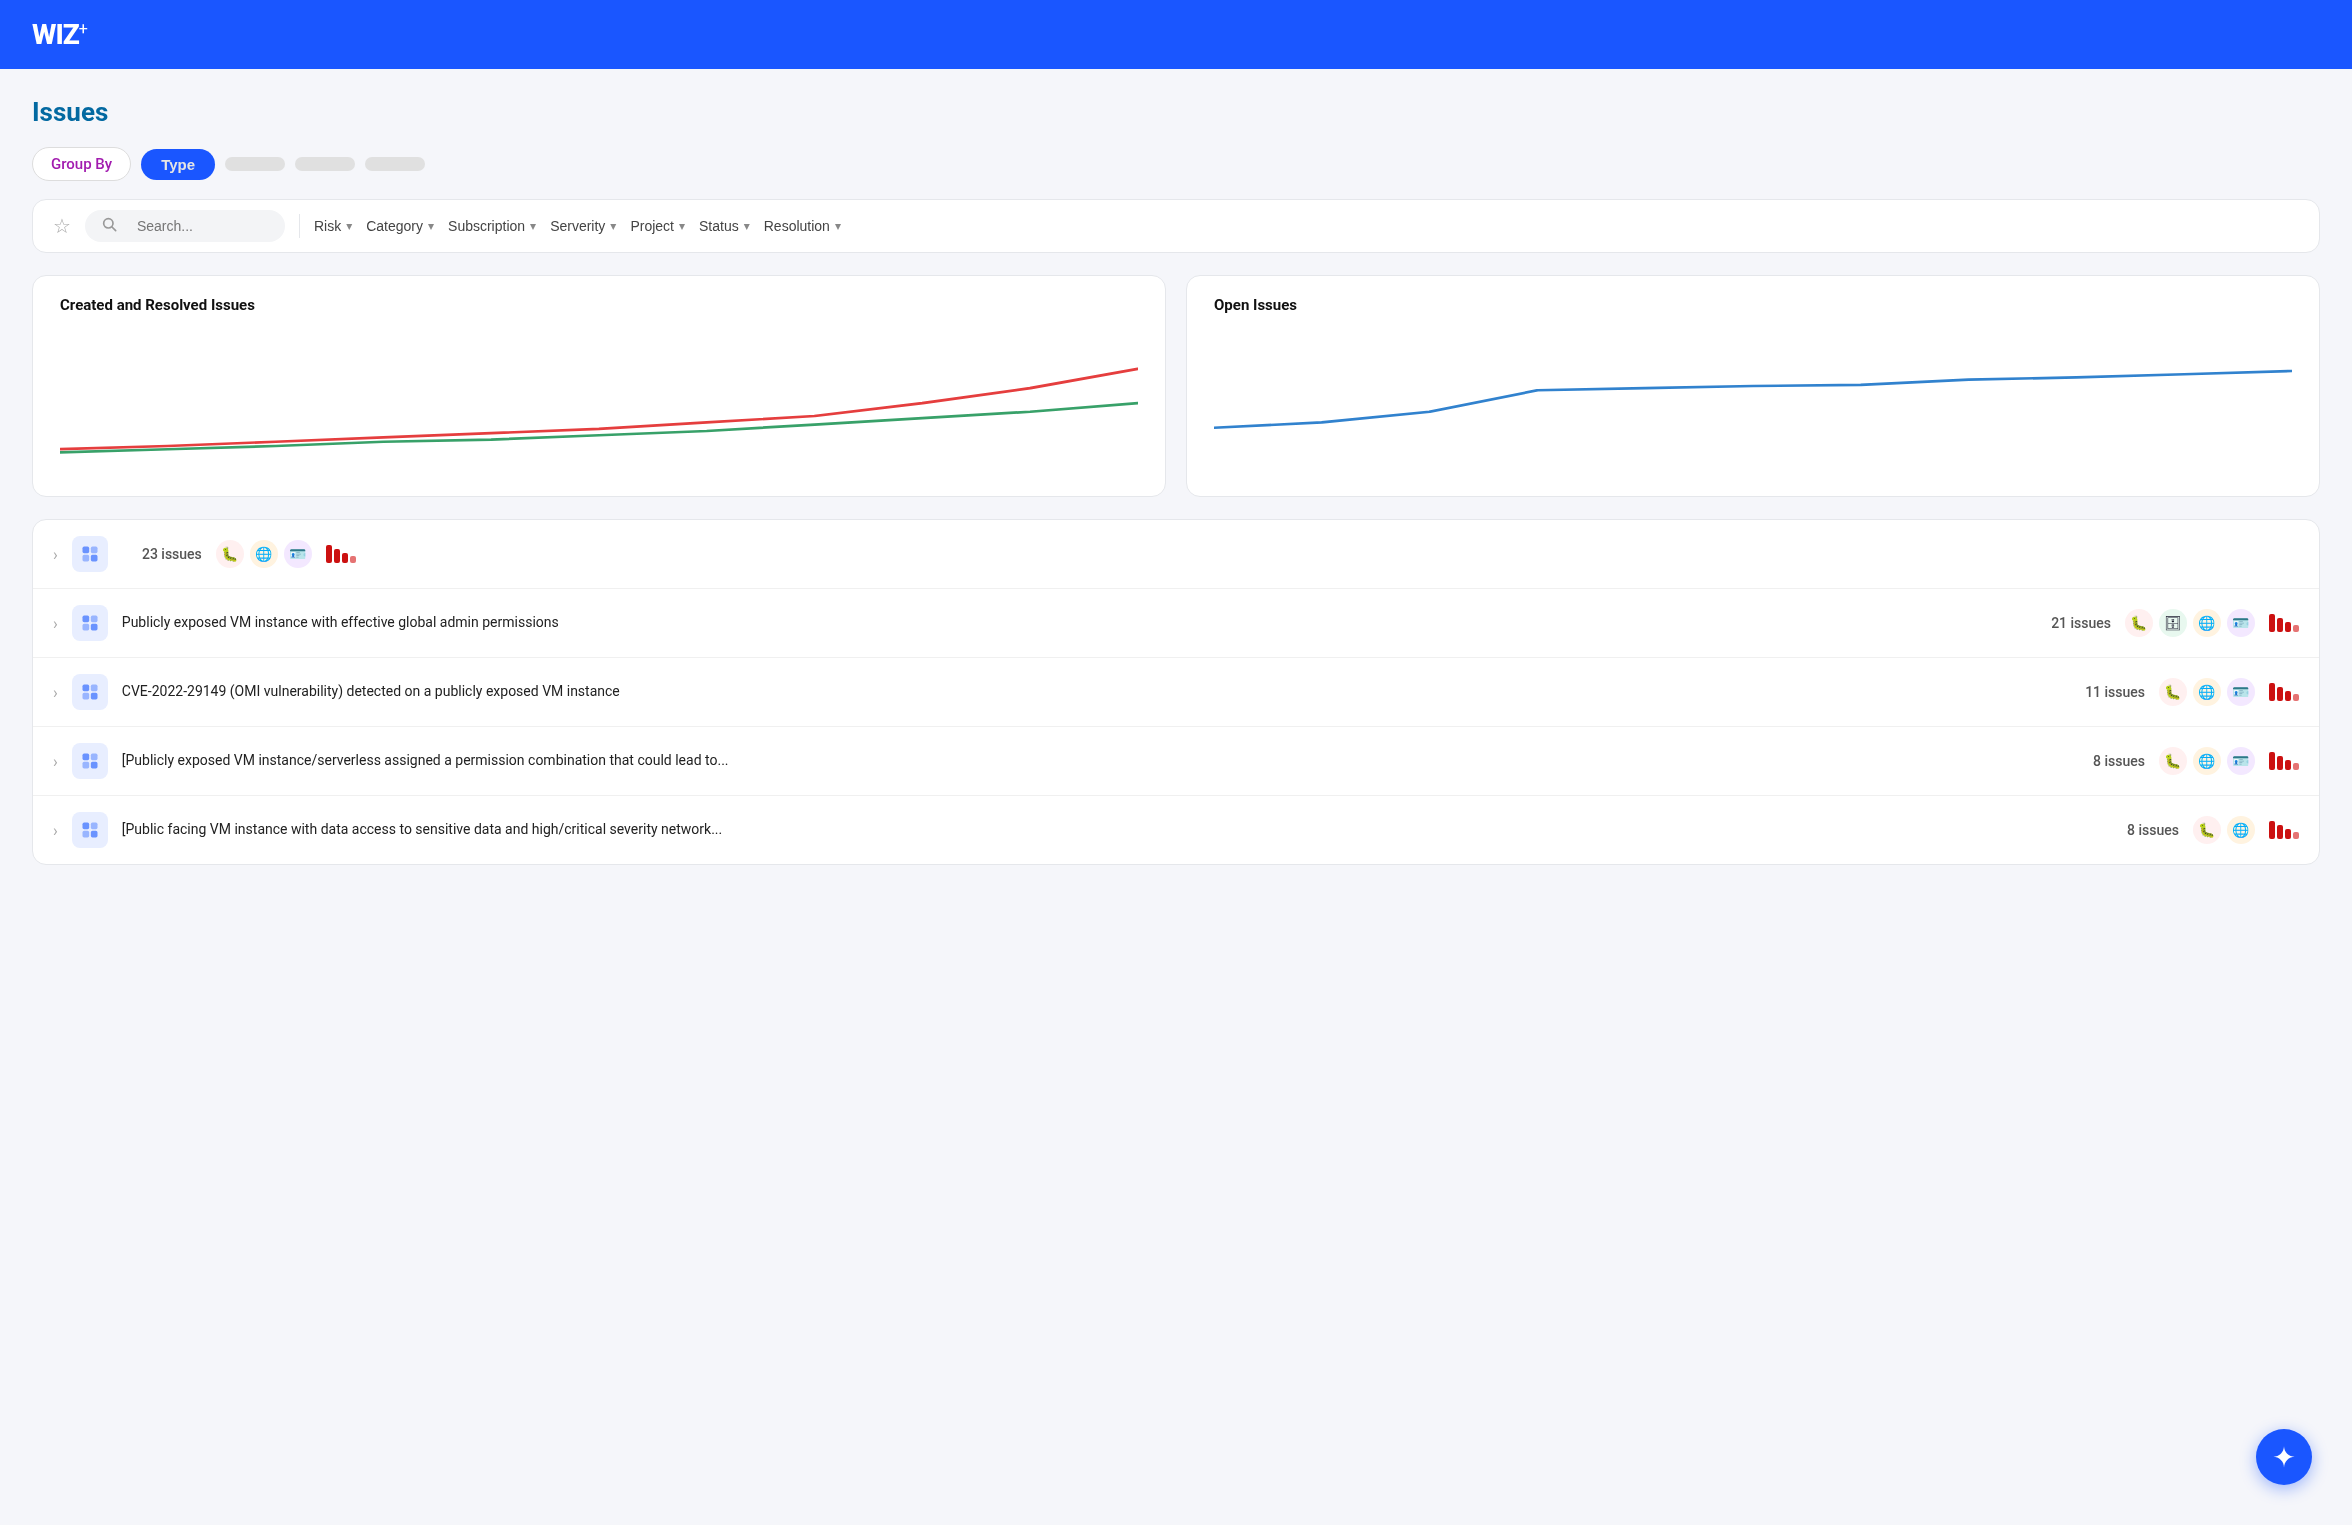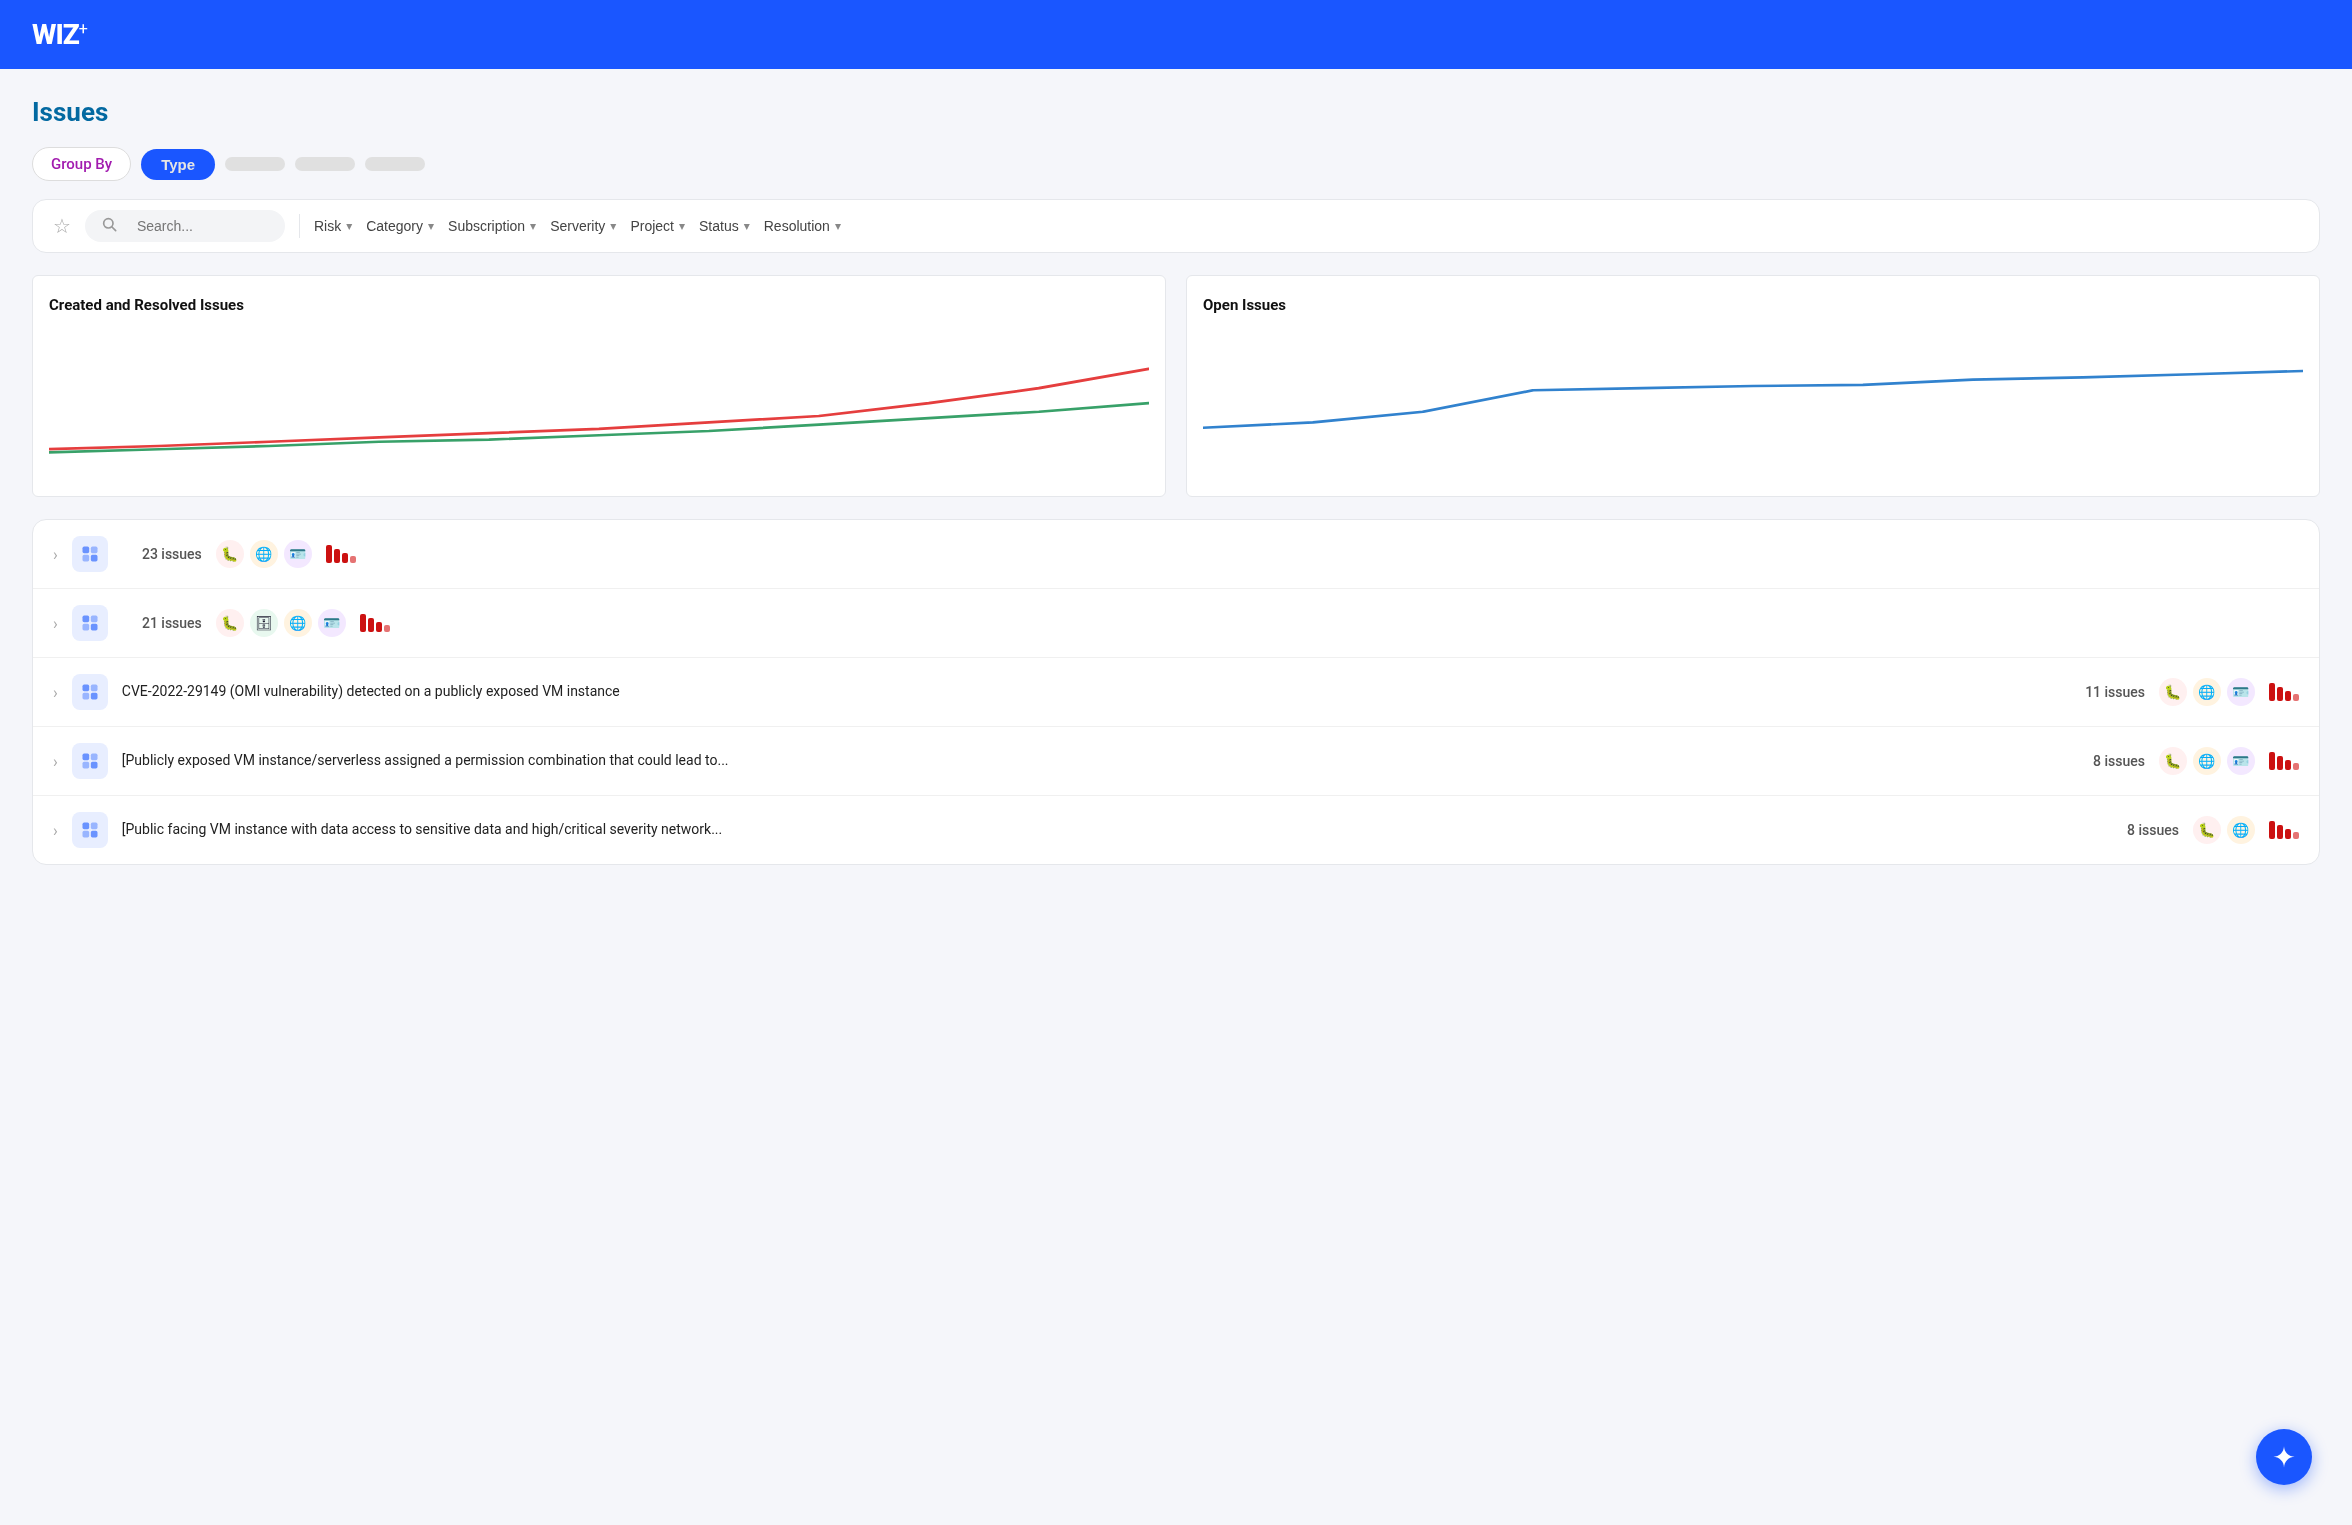--- a/index.html
+++ b/index.html
@@ -131,22 +131,22 @@
     
     .charts-row {
       display: grid;
       grid-template-columns: 1fr 1fr;
       gap: 20px;
       margin-bottom: 22px;
     }
     .chart-card {
       background: white;
       border: 1.5px solid #e5e7eb;
-      border-radius: 6px;
-      padding: 20px 16px 16px;
+      border-radius: 14px;
+      padding: 20px 27px 16px;
       min-height: 200px;
       position: relative;
       overflow: hidden;
     }
     .chart-title {
       font-size: 15px;
       font-weight: 700;
       color: #111;
       margin-bottom: 12px;
     }
@@ -367,20 +367,21 @@
     <div class="issue-row">
       <span class="chevron-right">›</span>
       <div class="issue-icon">
         <svg viewBox="0 0 24 24" fill="none" xmlns="http://www.w3.org/2000/svg">
           <rect x="3" y="3" width="8" height="8" rx="2" fill="#4a7cff" opacity="0.8"></rect>
           <rect x="13" y="3" width="8" height="8" rx="2" fill="#4a7cff" opacity="0.5"></rect>
           <rect x="3" y="13" width="8" height="8" rx="2" fill="#4a7cff" opacity="0.5"></rect>
           <rect x="13" y="13" width="8" height="8" rx="2" fill="#4a7cff" opacity="0.8"></rect>
         </svg>
       </div>
+      <div class="issue-text">Publicly exposed VM instance with effective global admin permissions</div>
       <div class="issue-count">21 issues</div>
       <div class="issue-icons">
         <div class="issue-tag" style="background:#fff0f0;">🐛</div>
         <div class="issue-tag" style="background:#e8f8ef;">🗄</div>
         <div class="issue-tag" style="background:#fff3e0;">🌐</div>
         <div class="issue-tag" style="background:#f3e8ff;">🪪</div>
       </div>
       <div class="severity-bars">
         <div class="bar" style="height:18px;"></div>
         <div class="bar" style="height:14px;"></div>

